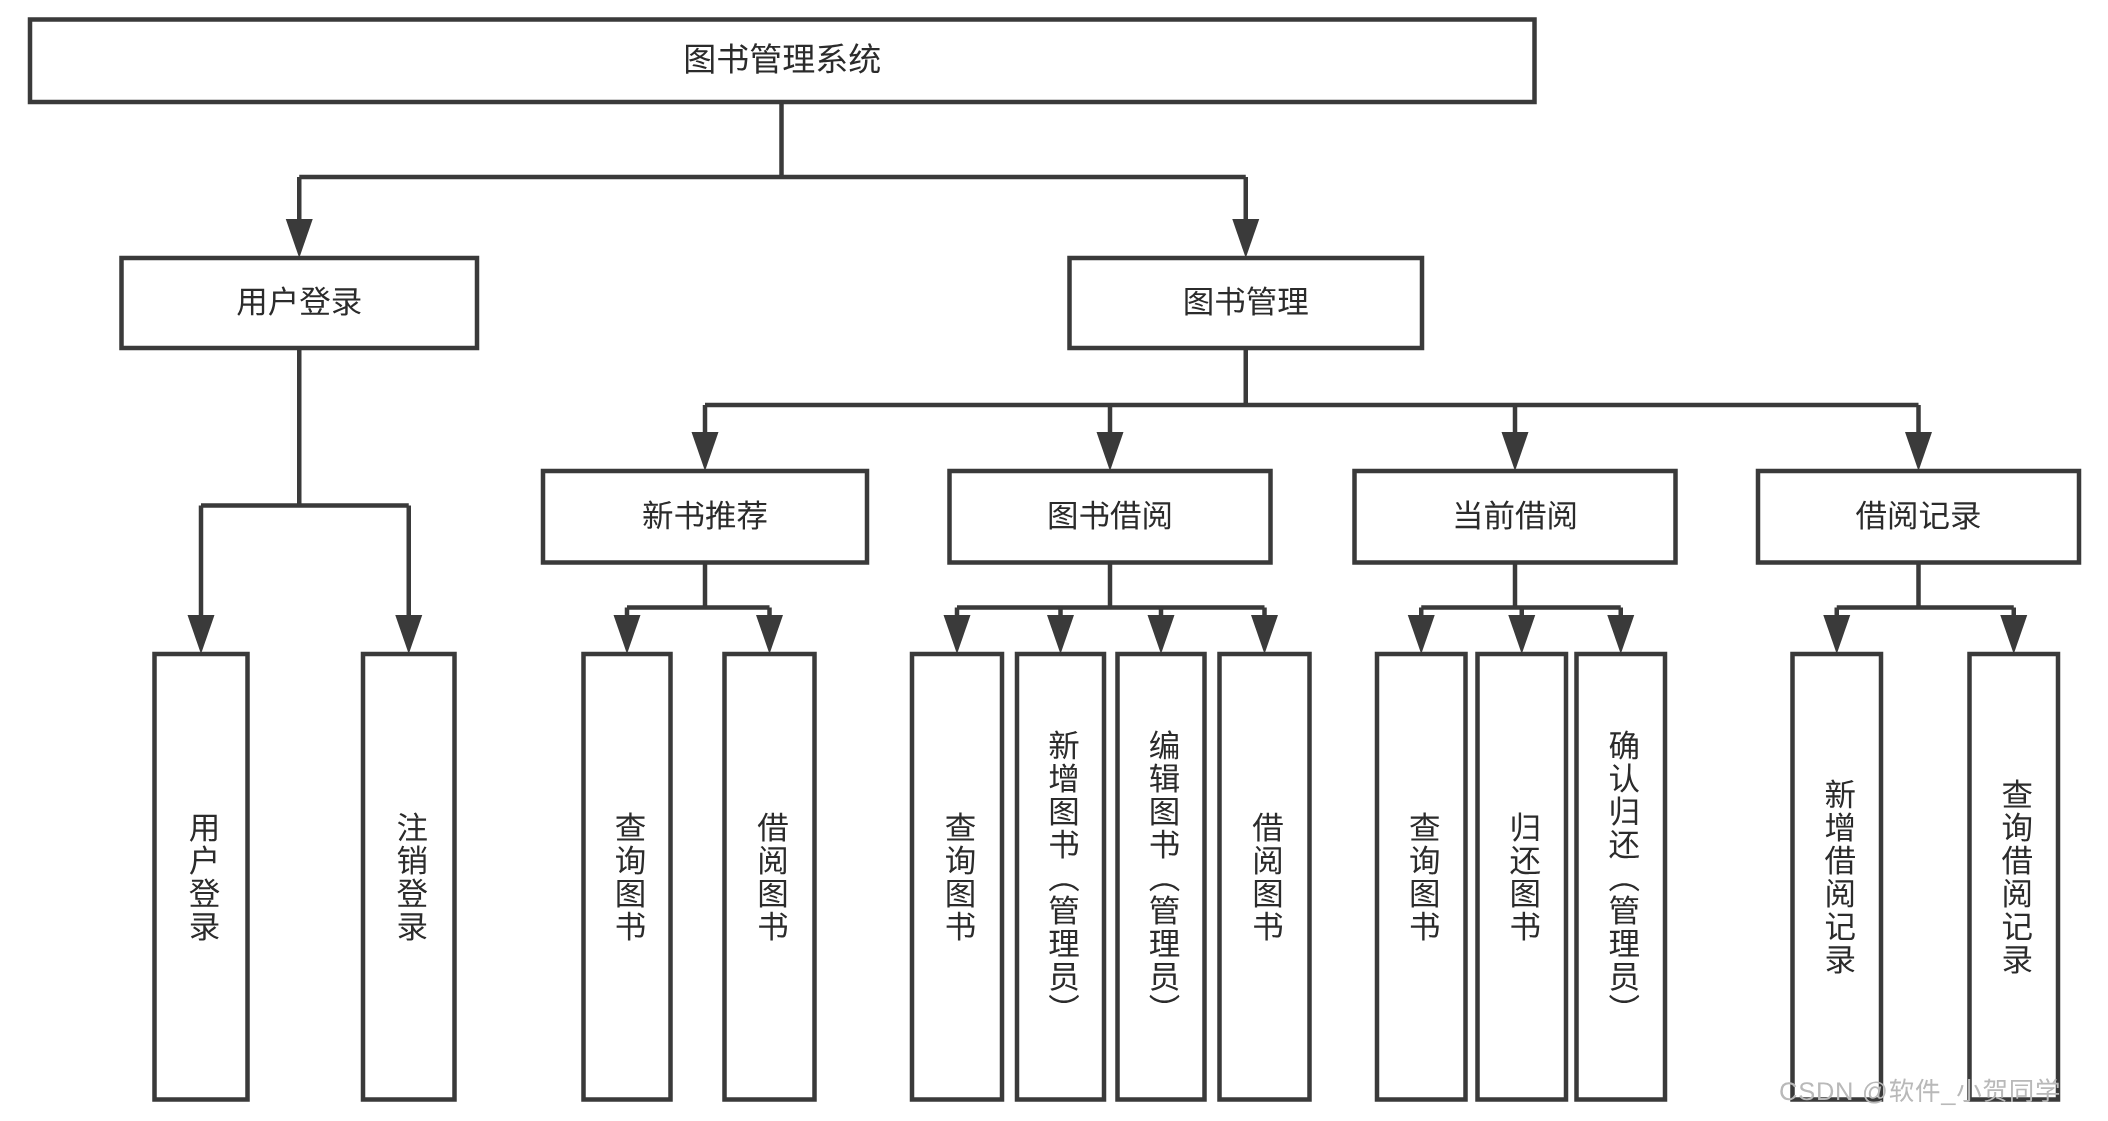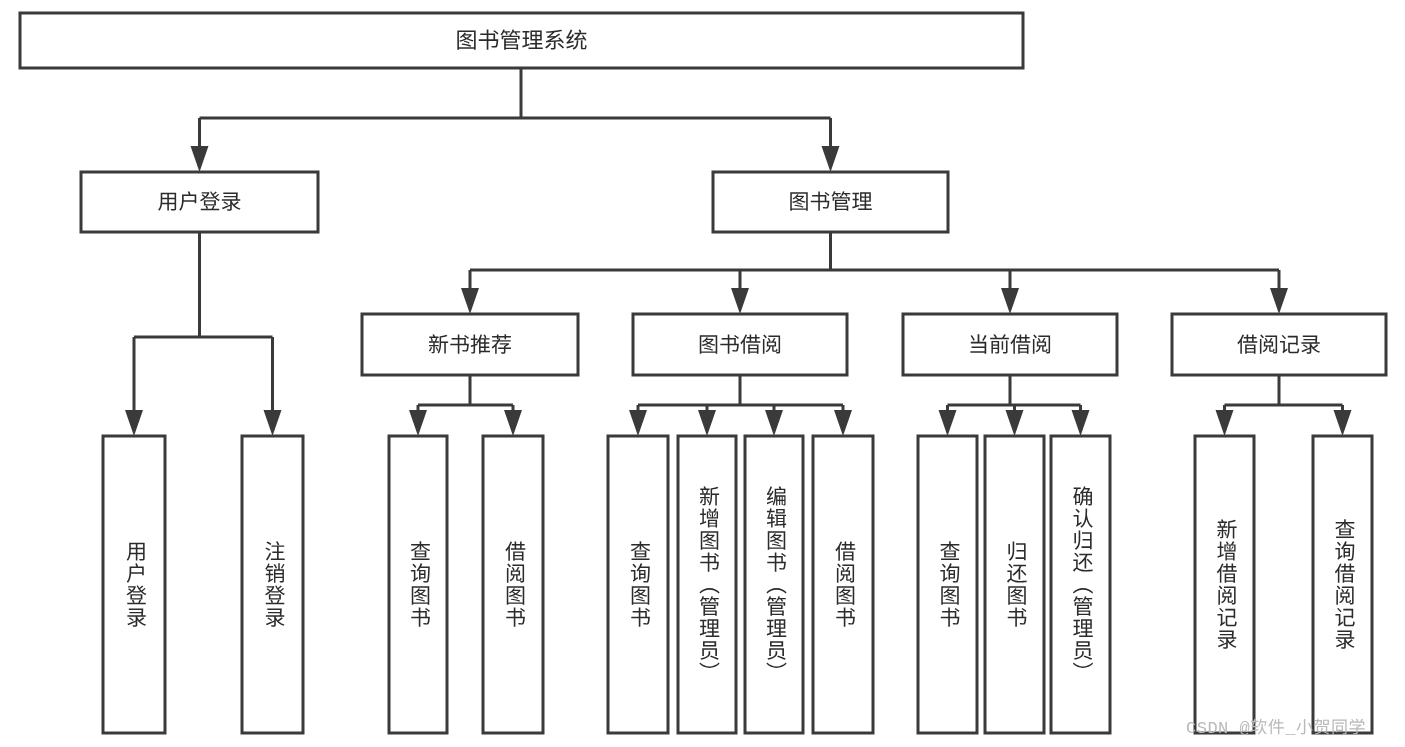--- a/index.html
+++ b/index.html
@@ -66,21 +66,21 @@
     line-height: 1.18;
     letter-spacing: 1px;
     color: #2b2b2b;
     white-space: nowrap;
     pointer-events: none;
   }
   .watermark {
     position: absolute;
     left: 1186px;
     top: 713px;
-    font-family: Liberation Mono, monospace;
+    font-family: Liberation Sans, sans-serif;
     font-size: 17px;
     color: #b9b9b9;
     white-space: nowrap;
     letter-spacing: 0.5px;
     text-align: right;
   }
 </style>
 </head>
 <body>
 

